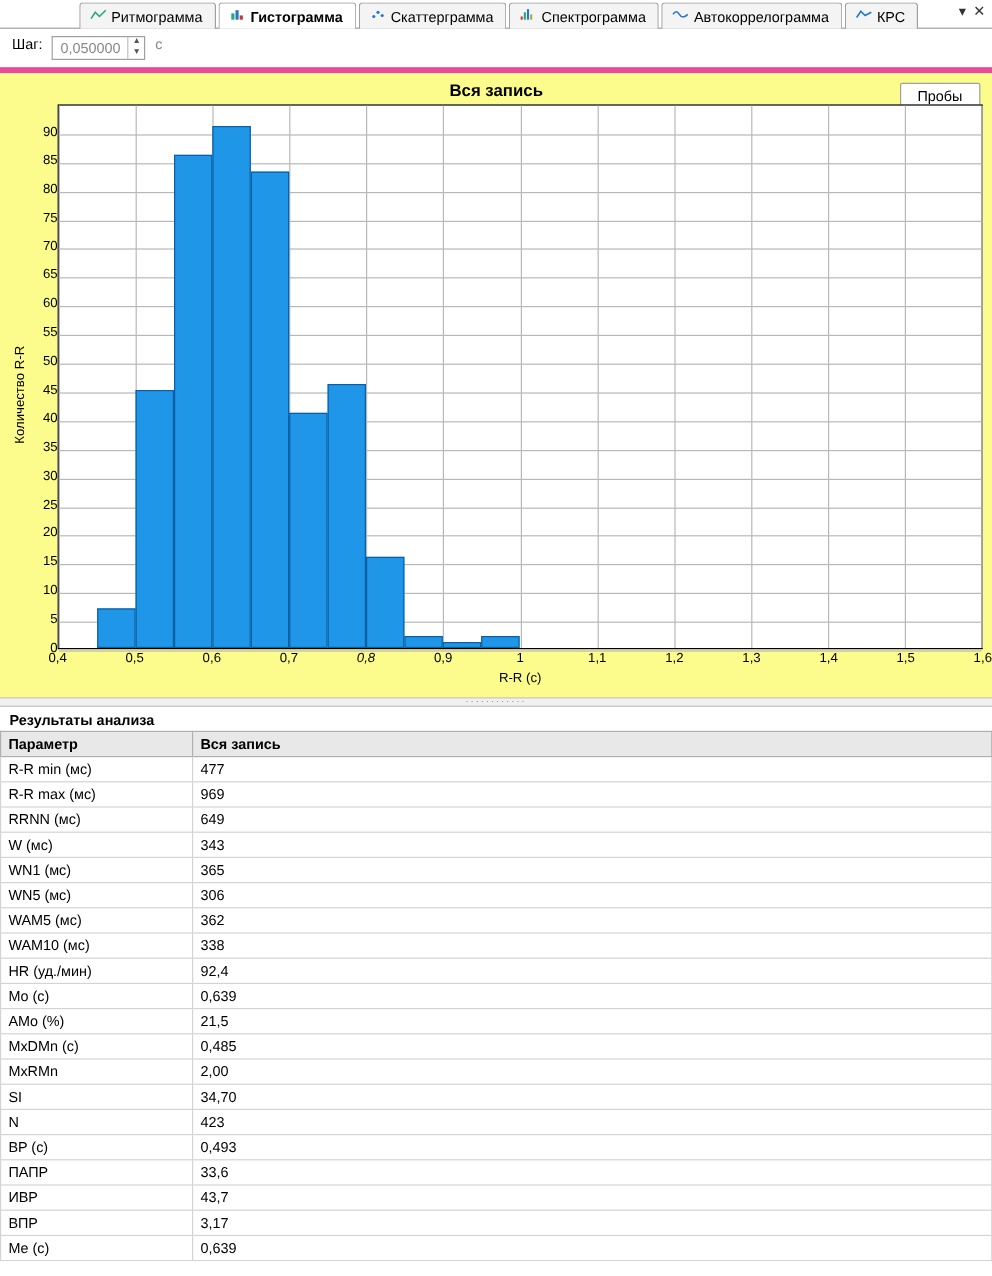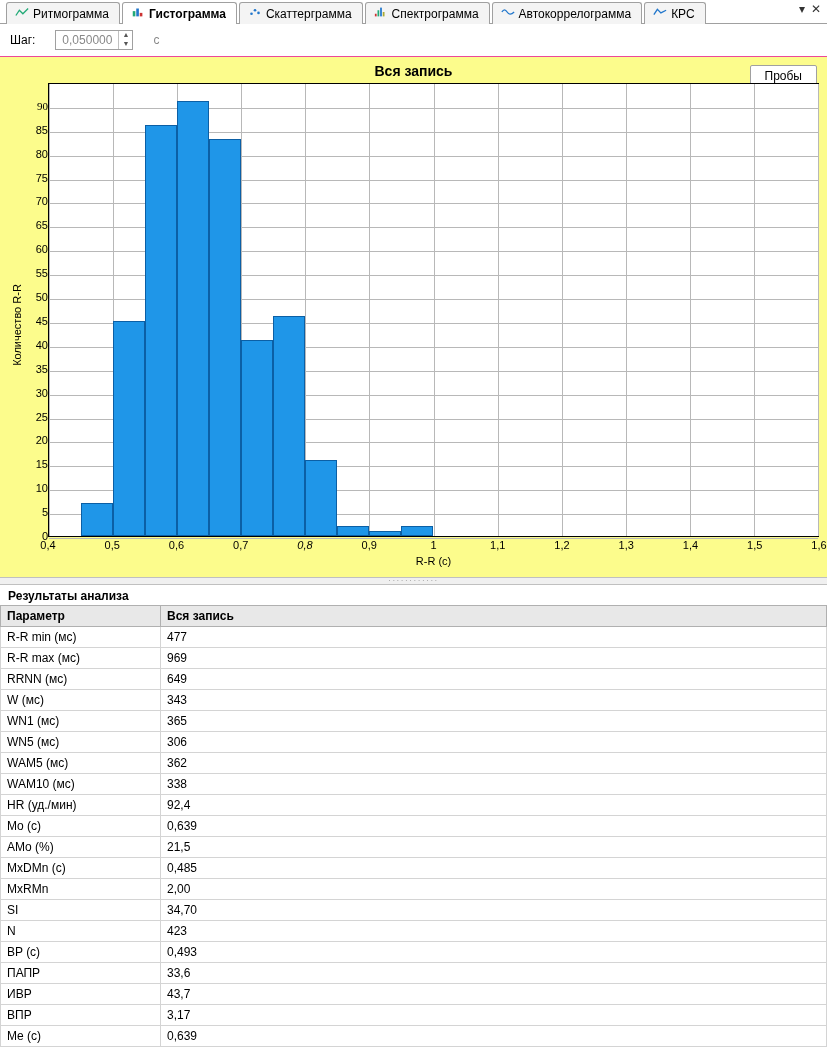--- a/index.html
+++ b/index.html
@@ -12,20 +12,21 @@
     width: 827px;
   }
   
   .tab-strip {
     display: flex;
     align-items: flex-end;
     height: 24px;
     border-bottom: 1px solid #a0a0a0;
     padding-left: 6px;
     position: relative;
+    justify-content: center;
   }
   .tab {
     display: flex;
     align-items: center;
     gap: 4px;
     padding: 3px 10px 3px 8px;
     border: 1px solid #a0a0a0;
     border-bottom: none;
     border-radius: 3px 3px 0 0;
     background: #f4f4f4;
@@ -47,25 +48,24 @@
     top: 2px;
     display: flex;
     gap: 6px;
     font-size: 12px;
     color: #333;
   }
   .tab-controls span { cursor: pointer; }
   
   .toolbar {
     display: flex;
-    align-items: center;
-    gap: 20px;
+    gap: 8px;
     padding: 6px 10px;
     font-size: 12px;
-    border-bottom: 1px solid #ec4899;
+    border-bottom: 5px solid #ec4899;
   }
   .toolbar label { color: #000; }
   .toolbar select {
     font-size: 12px;
     padding: 1px 4px;
     width: 180px;
     height: 20px;
     border: 1px solid #a0a0a0;
     background: #fff;
   }
@@ -286,21 +286,21 @@
 
 <div class="chart-panel">
   <div class="chart-title">Вся запись</div>
   <button class="probe-btn">Пробы</button>
 
   <div class="plot-wrap">
     <div class="ylab-wrap">
       <div class="ylab">Количество R-R</div>
     </div>
     <div class="ytick-col" id="ytick-col" style="height: 454px; position: relative; width: 22px;">
-        <div style="position: absolute; right: 0px; top: 17.8947px; font-family: Liberation Serif, serif;">90</div>
+        <div style="position: absolute; right: 0px; top: 17.8947px;">90</div>
         <div style="position: absolute; right: 0px; top: 41.7895px;">85</div>
         <div style="position: absolute; right: 0px; top: 65.6842px; padding-left: 15px;">80</div>
         <div style="position: absolute; right: 0px; top: 89.5789px;">75</div>
         <div style="position: absolute; right: 0px; top: 113.474px;">70</div>
         <div style="position: absolute; right: 0px; top: 137.368px;">65</div>
         <div style="position: absolute; right: 0px; top: 161.263px;">60</div>
         <div style="position: absolute; right: 0px; top: 185.158px;">55</div>
         <div style="position: absolute; right: 0px; top: 209.053px;">50</div>
         <div style="position: absolute; right: 0px; top: 232.947px;">45</div>
         <div style="position: absolute; right: 0px; top: 256.842px;">40</div>

